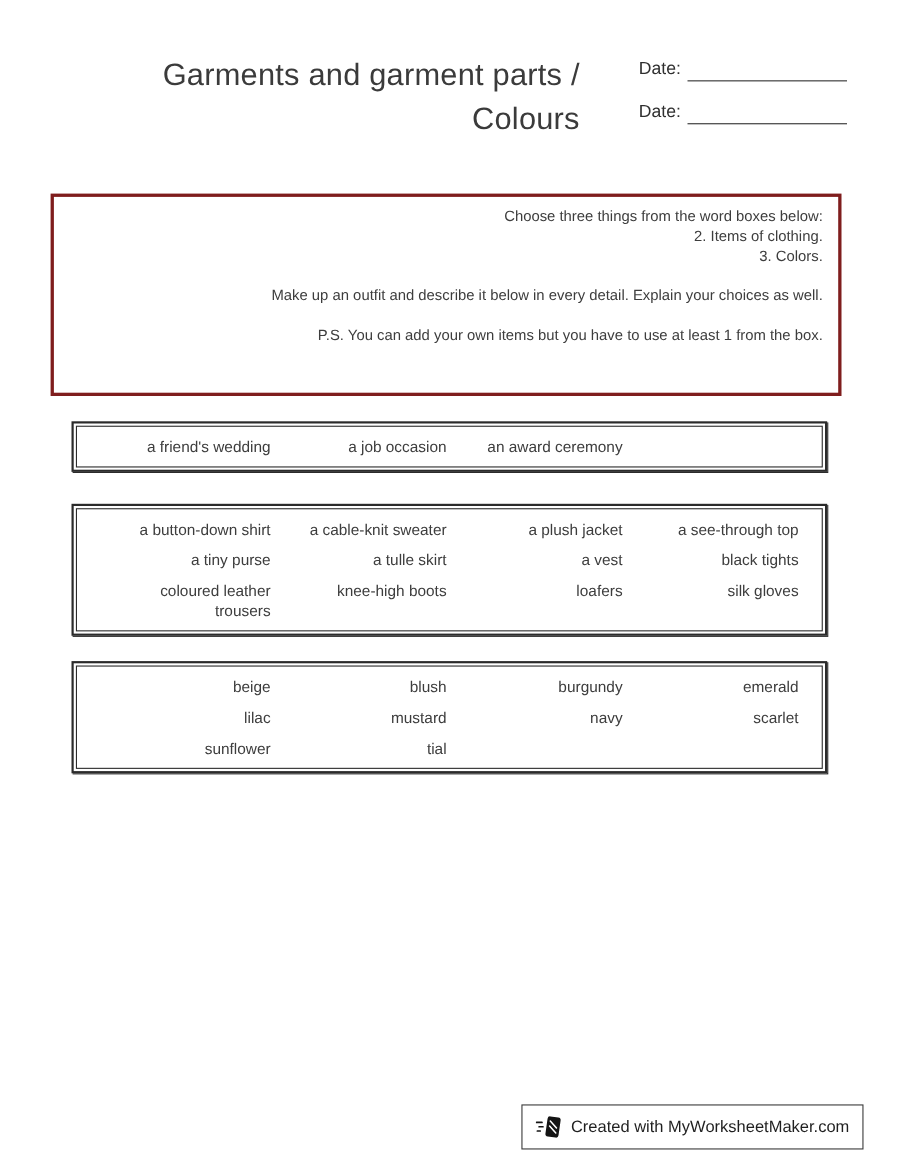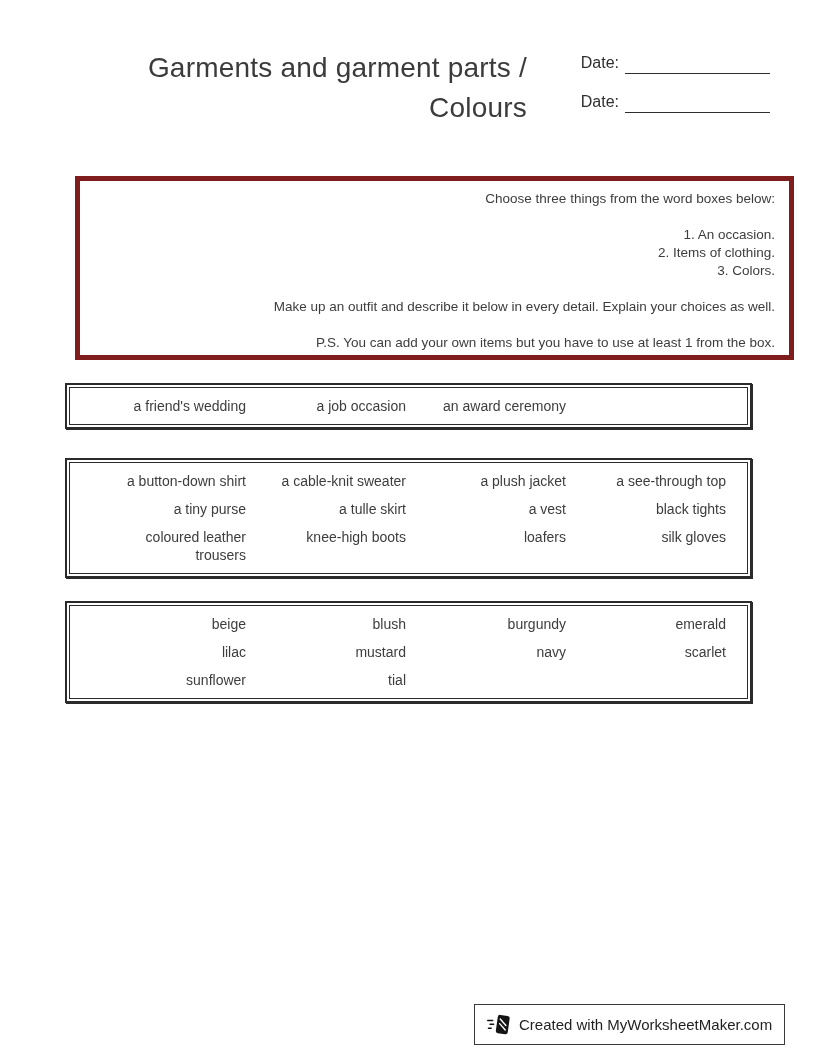--- a/index.html
+++ b/index.html
@@ -54,26 +54,25 @@
     height: 20px;
   }
 
   
   .instructions {
     position: absolute;
     left: 46px;
     top: 176px;
     width: 719px;
     height: 184px;
-    border: 5px solid #7f1d1d;
+    border: 3px solid #7f1d1d;
     padding: 9px 14px;
     font-size: 13.5px;
     line-height: 18px;
     color: #3d3d3d;
-    margin-left: 29px;
   }
   .instructions p { margin: 0; }
   .instructions .gap-top { margin-top: 18px; }
 
   
   .word-box {
     position: absolute;
     left: 65px;
     width: 687px;
     border: 2px solid #2b2b2b;
@@ -127,21 +126,20 @@
       <span class="blank-line"></span>
     </div>
     <div class="nd-row">
       <span class="nd-label">Date:</span>
       <span class="blank-line"></span>
     </div>
   </div>
 
   <div class="instructions">
     <p>Choose three things from the word boxes below:</p>
-    <p class="gap-top">1. An occasion.</p>
     <p>2. Items of clothing.</p>
     <p>3. Colors.</p>
     <p class="gap-top">Make up an outfit and describe it below in every detail. Explain your choices as well.</p>
     <p class="gap-top">P.S. You can add your own items but you have to use at least 1 from the box.</p>
   </div>
 
   <div class="word-box box-occasions">
     <div class="word-box-inner">
       <span class="word-item">a friend's wedding</span>
       <span class="word-item">a job occasion</span>

